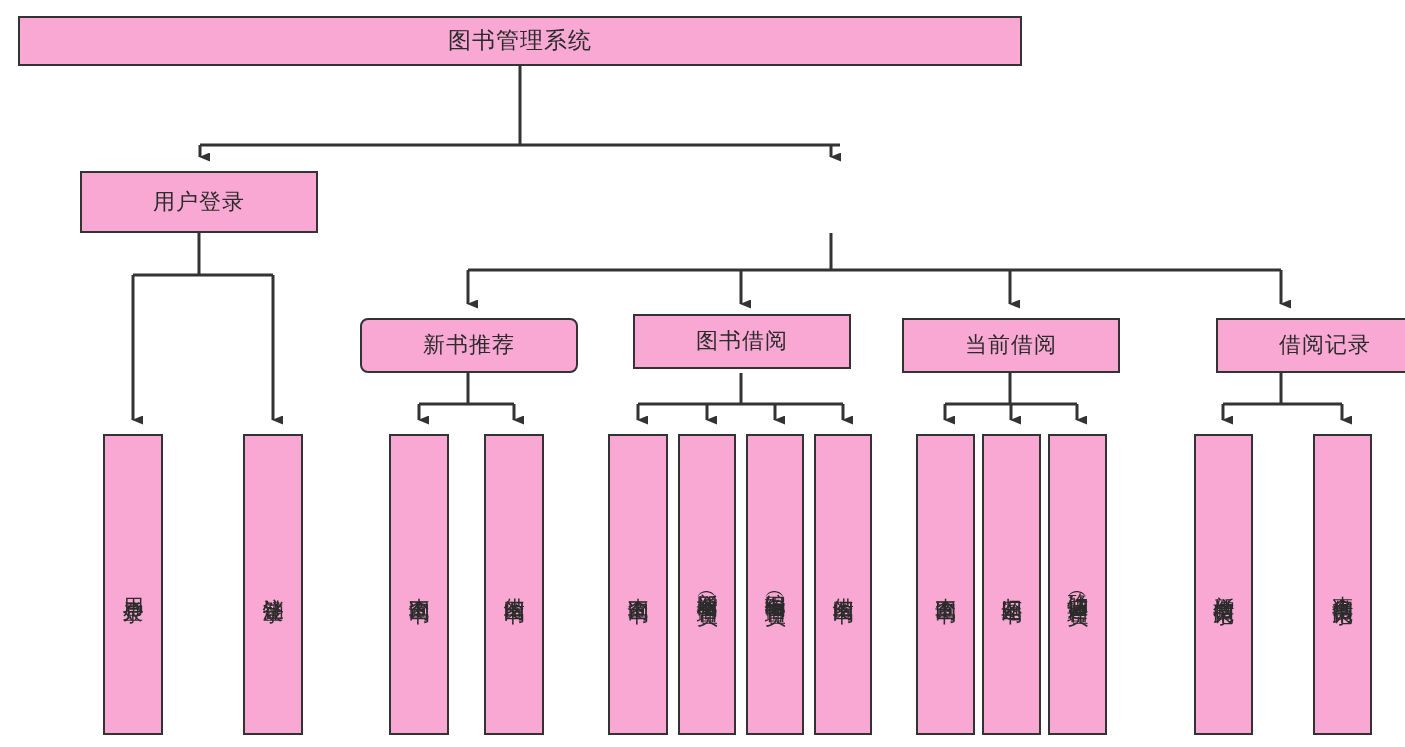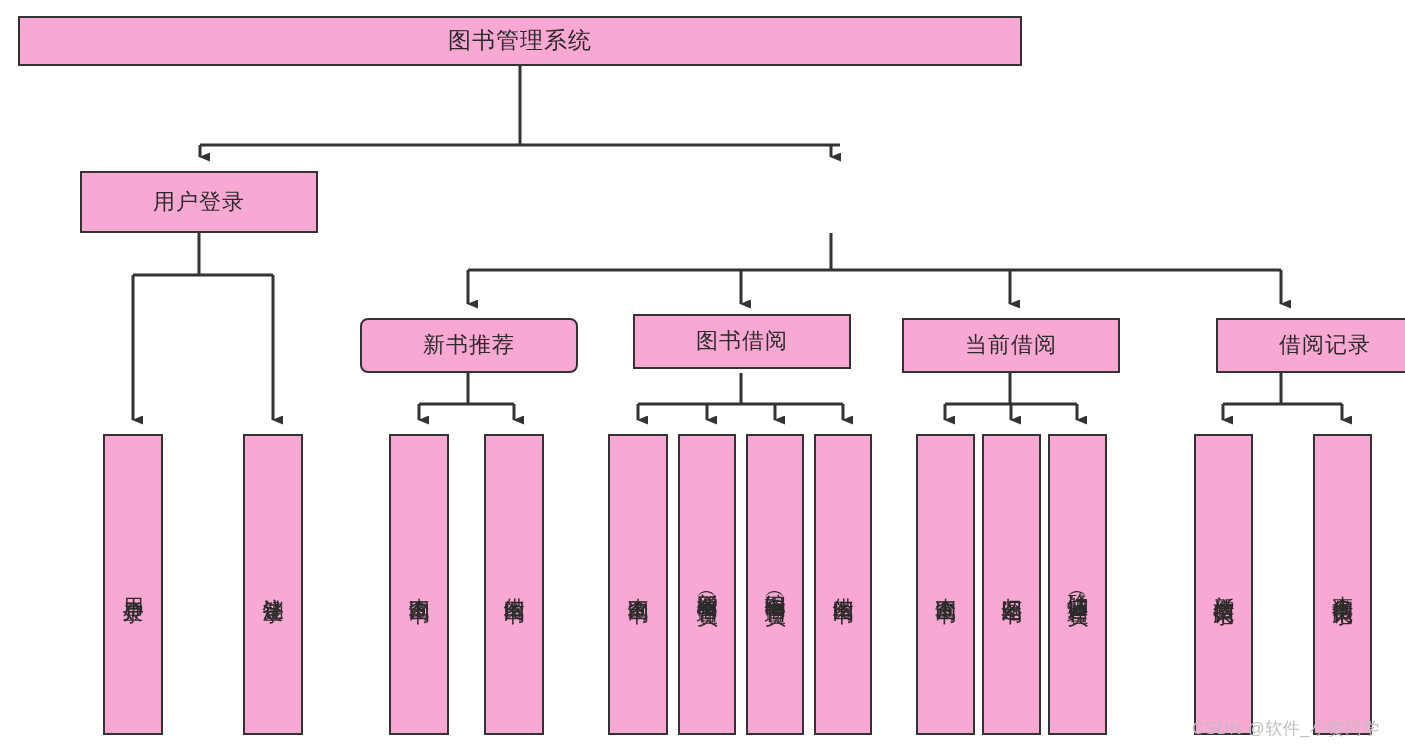--- a/index.html
+++ b/index.html
@@ -178,15 +178,14 @@
     <span class="vtext">确认归还（管理员）</span>
   </div>
 
   <div class="node vertical" style="left:1194px; top:434px; width:59px; height:301px;">
     <span class="vtext">新增借阅记录</span>
   </div>
   <div class="node vertical" style="left:1313px; top:434px; width:59px; height:301px;">
     <span class="vtext">查询借阅记录</span>
   </div>
 
-  <div class="watermark" style="left:1192px; top:717px;">CSDN @软件_小贺同学</div>
 
 </div>
 
 </body></html>

